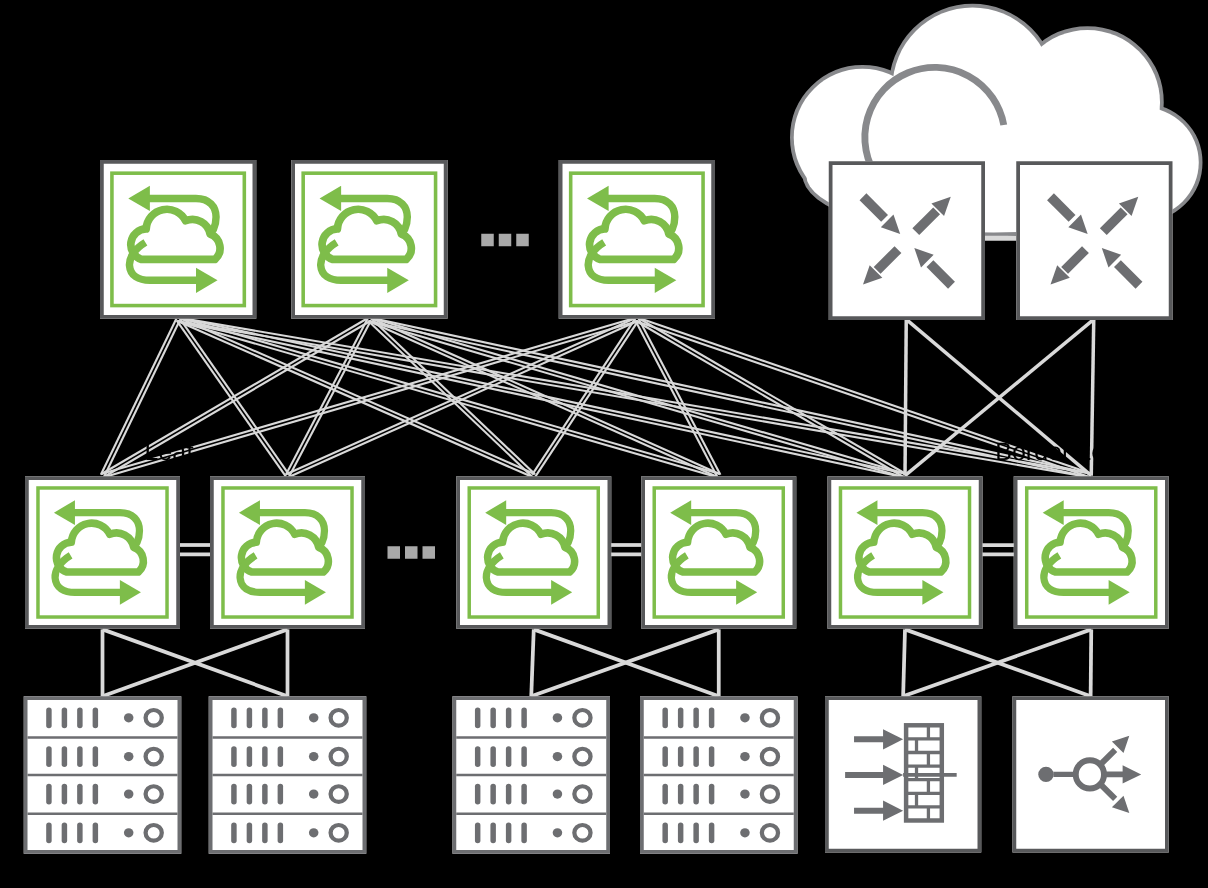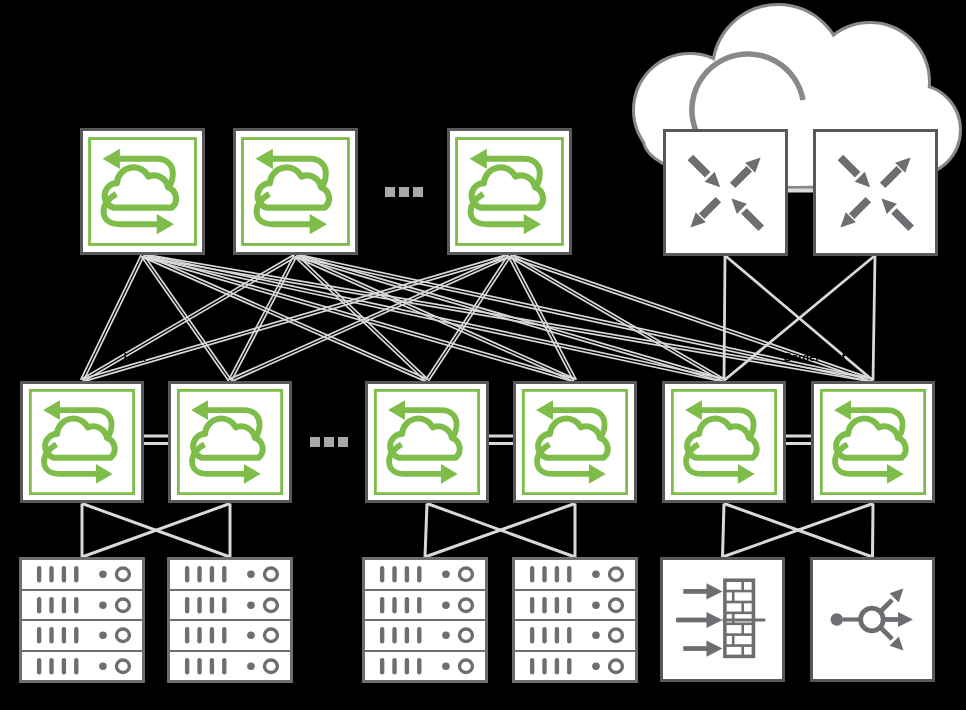--- a/index.html
+++ b/index.html
@@ -16,22 +16,22 @@
   .node > svg{width:100%;height:100%;display:block;}
   .spine,.router{width:125px;height:127px;}
   .leaf{width:124px;height:122px;}
   .svc{width:125px;height:125px;}
   .rack{position:absolute;width:126px;height:126px;background:var(--box_fill);
         border:3px solid var(--device_gray);box-sizing:border-box;z-index:2;
         display:flex;flex-direction:column;}
   .unit{flex:1;min-height:0;}
   .unit + .unit{border-top:2.6px solid var(--device_gray);}
   .unit > svg{width:100%;height:100%;display:block;}
-  .lbl{position:absolute;z-index:3;color:var(--label_text);font-size:11px;
-       font-weight:bold;text-align:center;white-space:nowrap;}
+  .lbl{position:absolute;z-index:3;color:var(--label_text);font-size:20px;
+       font-weight:normal;text-align:center;white-space:nowrap;}
   .dots{position:absolute;z-index:2;display:flex;gap:4px;}
   .dot{width:10px;height:10px;background:var(--dots_gray);}
 </style>
 </head>
 <body>
 
 <div id="stage">
 
   <svg id="wires" width="966" height="710" viewBox="0 0 966 710">
     <defs>
@@ -224,21 +224,21 @@
         <use href="#sym-router"></use>
       </svg>
   </div>
   <div class="node router" style="left:813px;top:129px">
     <svg viewBox="0 0 100 100">
         <use href="#sym-router"></use>
       </svg>
   </div>
 
   <div class="lbl" style="left:85px;top:351px;width:100px">Leaf</div>
-  <div class="lbl" style="left:762px;top:351px;width:105px">Border Leaf</div>
+  <div class="lbl" style="left:796px;top:351px;width:105px">Border Leaf</div>
 
   <div class="node leaf" style="left:20px;top:381px">
     <svg viewBox="0 0 100 100">
         <use href="#sym-switch"></use>
       </svg>
   </div>
   <div class="node leaf" style="left:168px;top:381px">
     <svg viewBox="0 0 100 100">
         <use href="#sym-switch"></use>
       </svg>

